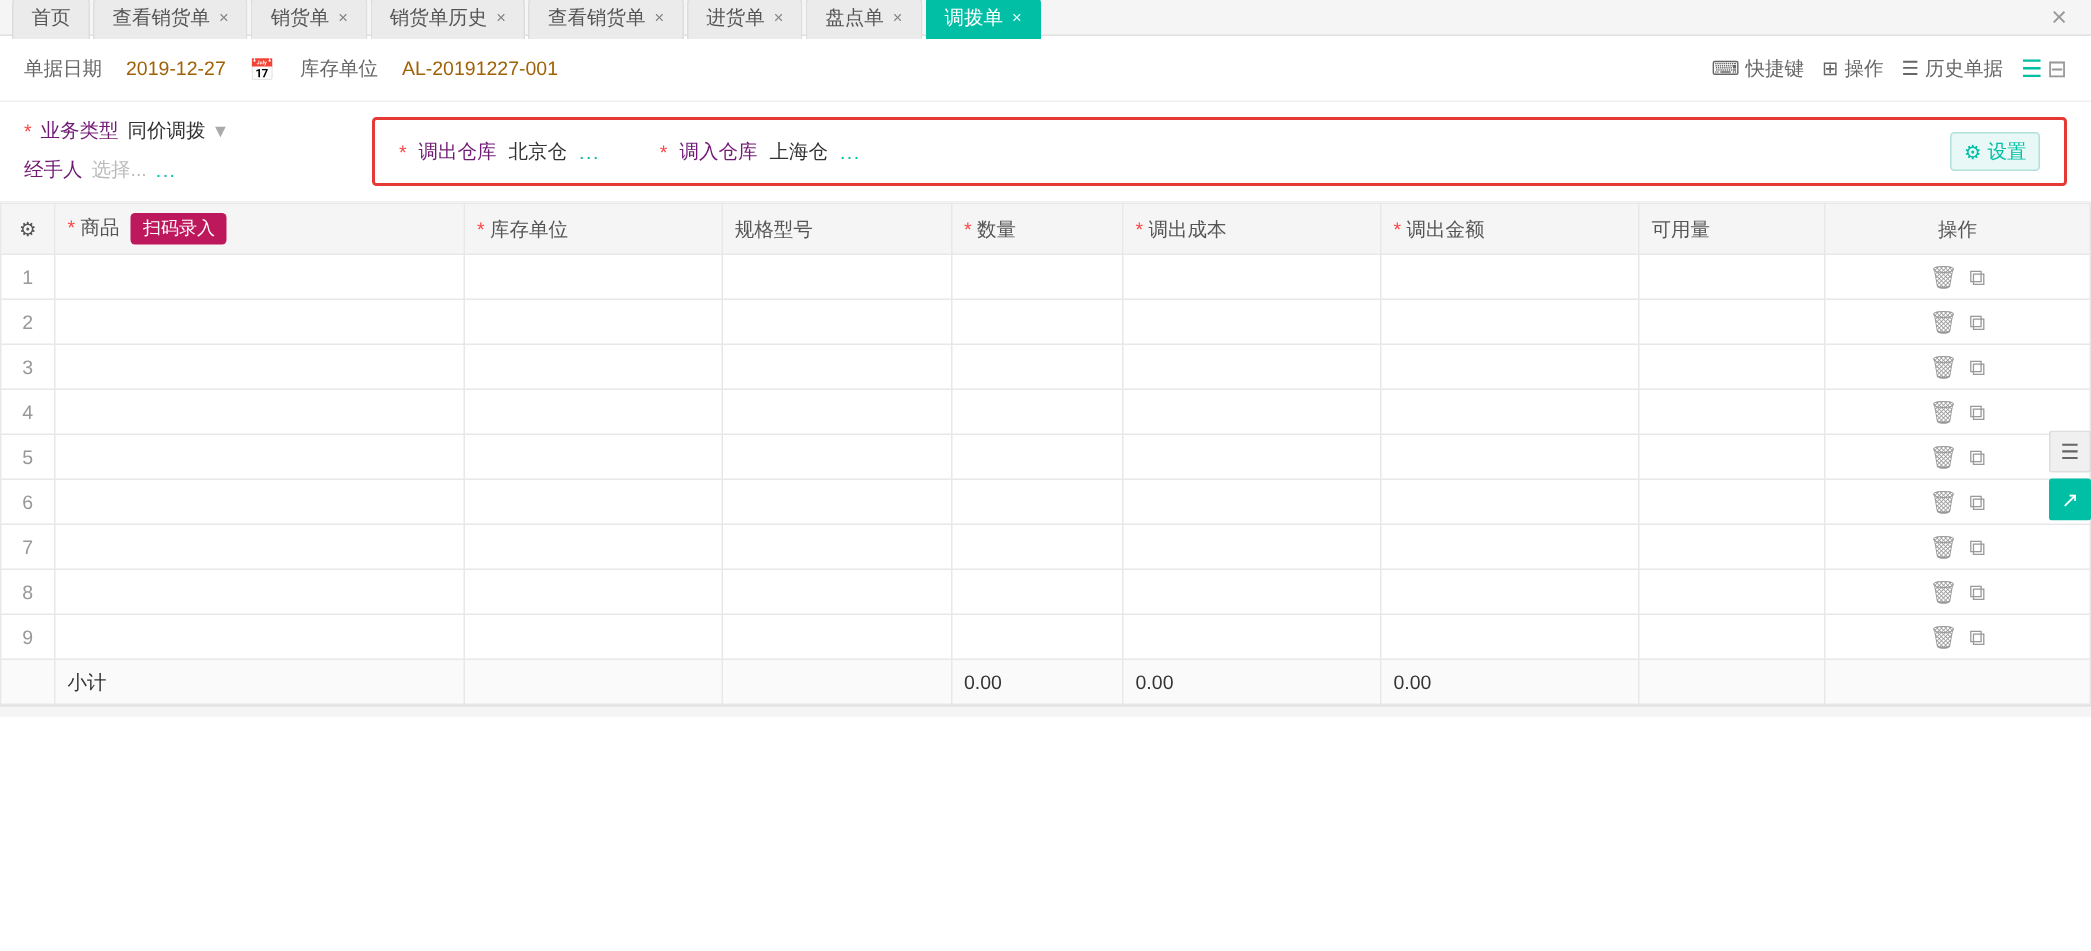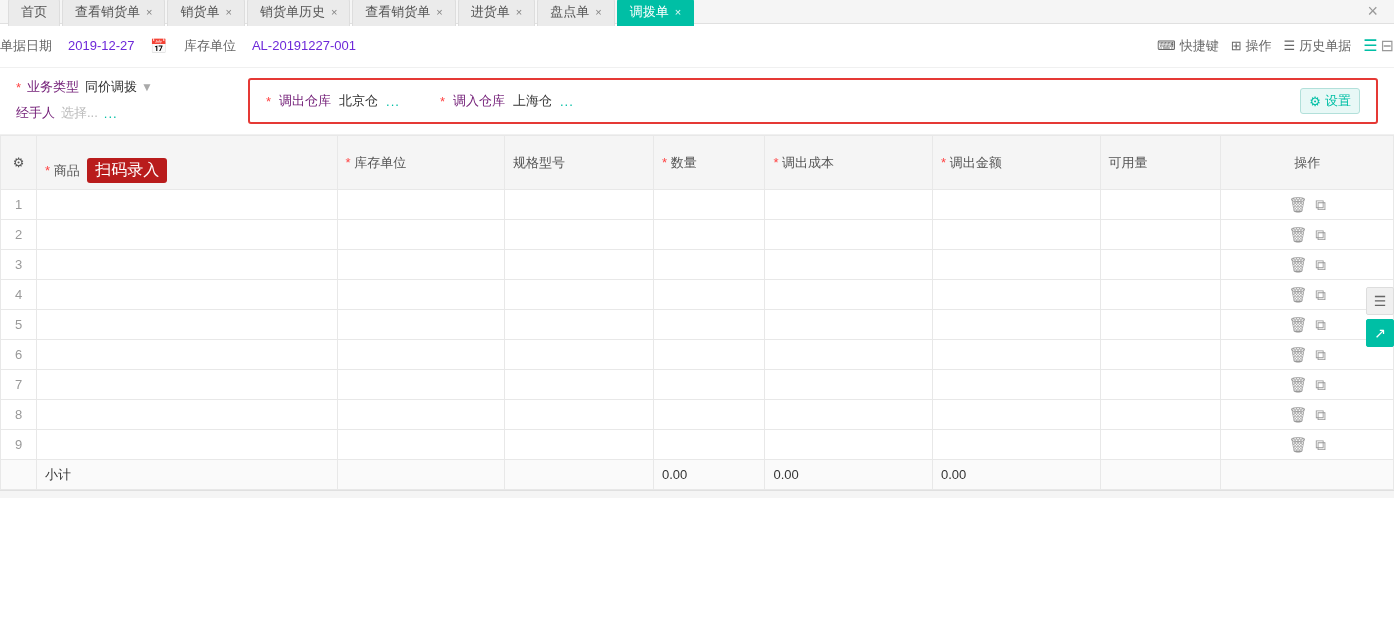--- a/index.html
+++ b/index.html
@@ -21,25 +21,25 @@
     .tab .close-icon { font-size: 11px; color: inherit; opacity: 0.7; cursor: pointer; }
     .tab.active .close-icon { color: #fff; opacity: 0.9; }
 
     
     .window-close {
       margin-left: auto; font-size: 18px; color: #999; cursor: pointer; padding: 0 8px;
     }
 
     
     .toolbar {
-      display: flex; align-items: center; padding: 8px 0; border-bottom: 1px solid #f0f0f0;
+      display: flex; align-items: center; padding: 8px 16px; border-bottom: 1px solid #f0f0f0;
       gap: 16px; height: 44px;
     }
     .toolbar-label { color: #666; font-size: 13px; }
-    .toolbar-value { color: #6d28d9; font-size: 13px; }
+    .toolbar-value { color: #a16207; font-size: 13px; }
     .toolbar-icon { font-size: 14px; color: #999; cursor: pointer; }
     .toolbar-right { margin-left: auto; display: flex; align-items: center; gap: 12px; color: #666; font-size: 13px; }
     .toolbar-right .btn-icon { display: flex; align-items: center; gap: 4px; cursor: pointer; color: #666; }
     .btn-view-toggle { display: flex; gap: 3px; }
     .btn-view-toggle span { font-size: 16px; color: #999; cursor: pointer; }
     .btn-view-toggle span.active { color: #00bfa5; }
     .form-field { display: flex; align-items: center; gap: 6px; }
     .required-star { color: #f44; font-size: 13px; }
     .field-label { color: #701a75; white-space: nowrap; text-align: right; }
     .field-value { color: #333; }
@@ -72,22 +72,22 @@
       border: 1px solid #e8e8e8; padding: 4px 8px; color: #333;
       height: 30px;
     }
     table tr.subtotal td { background: #fafafa; font-size: 13px; }
     .row-num { color: #999; text-align: center; width: 36px; }
     .col-ops { text-align: center; white-space: nowrap; }
     .op-icon { font-size: 15px; color: #999; cursor: pointer; margin: 0 2px; }
 
     
     .scan-btn {
-      background: #b91c1c; color: #fff; border: none; border-radius: 3px;
-      padding: 2px 8px; font-size: 16px; cursor: pointer; margin-left: 4px; margin-top: 16px;
+      background: #be185d; color: #fff; border: none; border-radius: 3px;
+      padding: 2px 8px; font-size: 12px; cursor: pointer; margin-left: 4px;
     }
 
     
     .gear-col { width: 36px; text-align: center; }
 
     
     .side-btns {
       position: fixed; right: 0; top: 50%; transform: translateY(-50%);
       display: flex; flex-direction: column; gap: 4px;
     }

